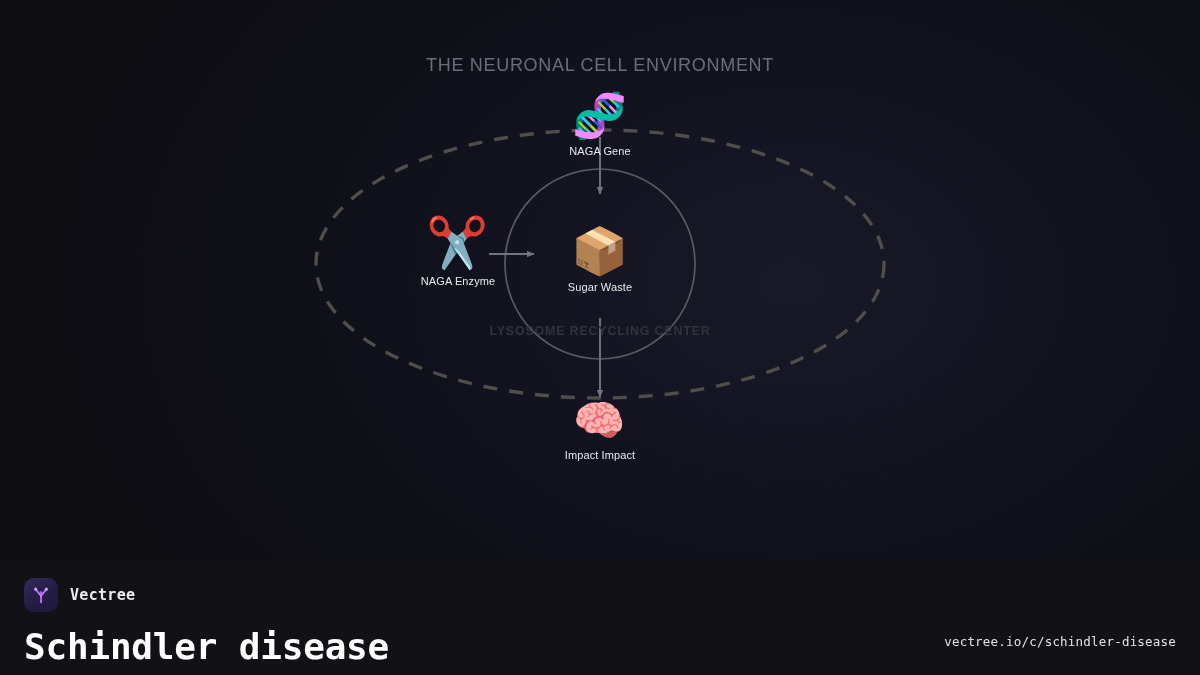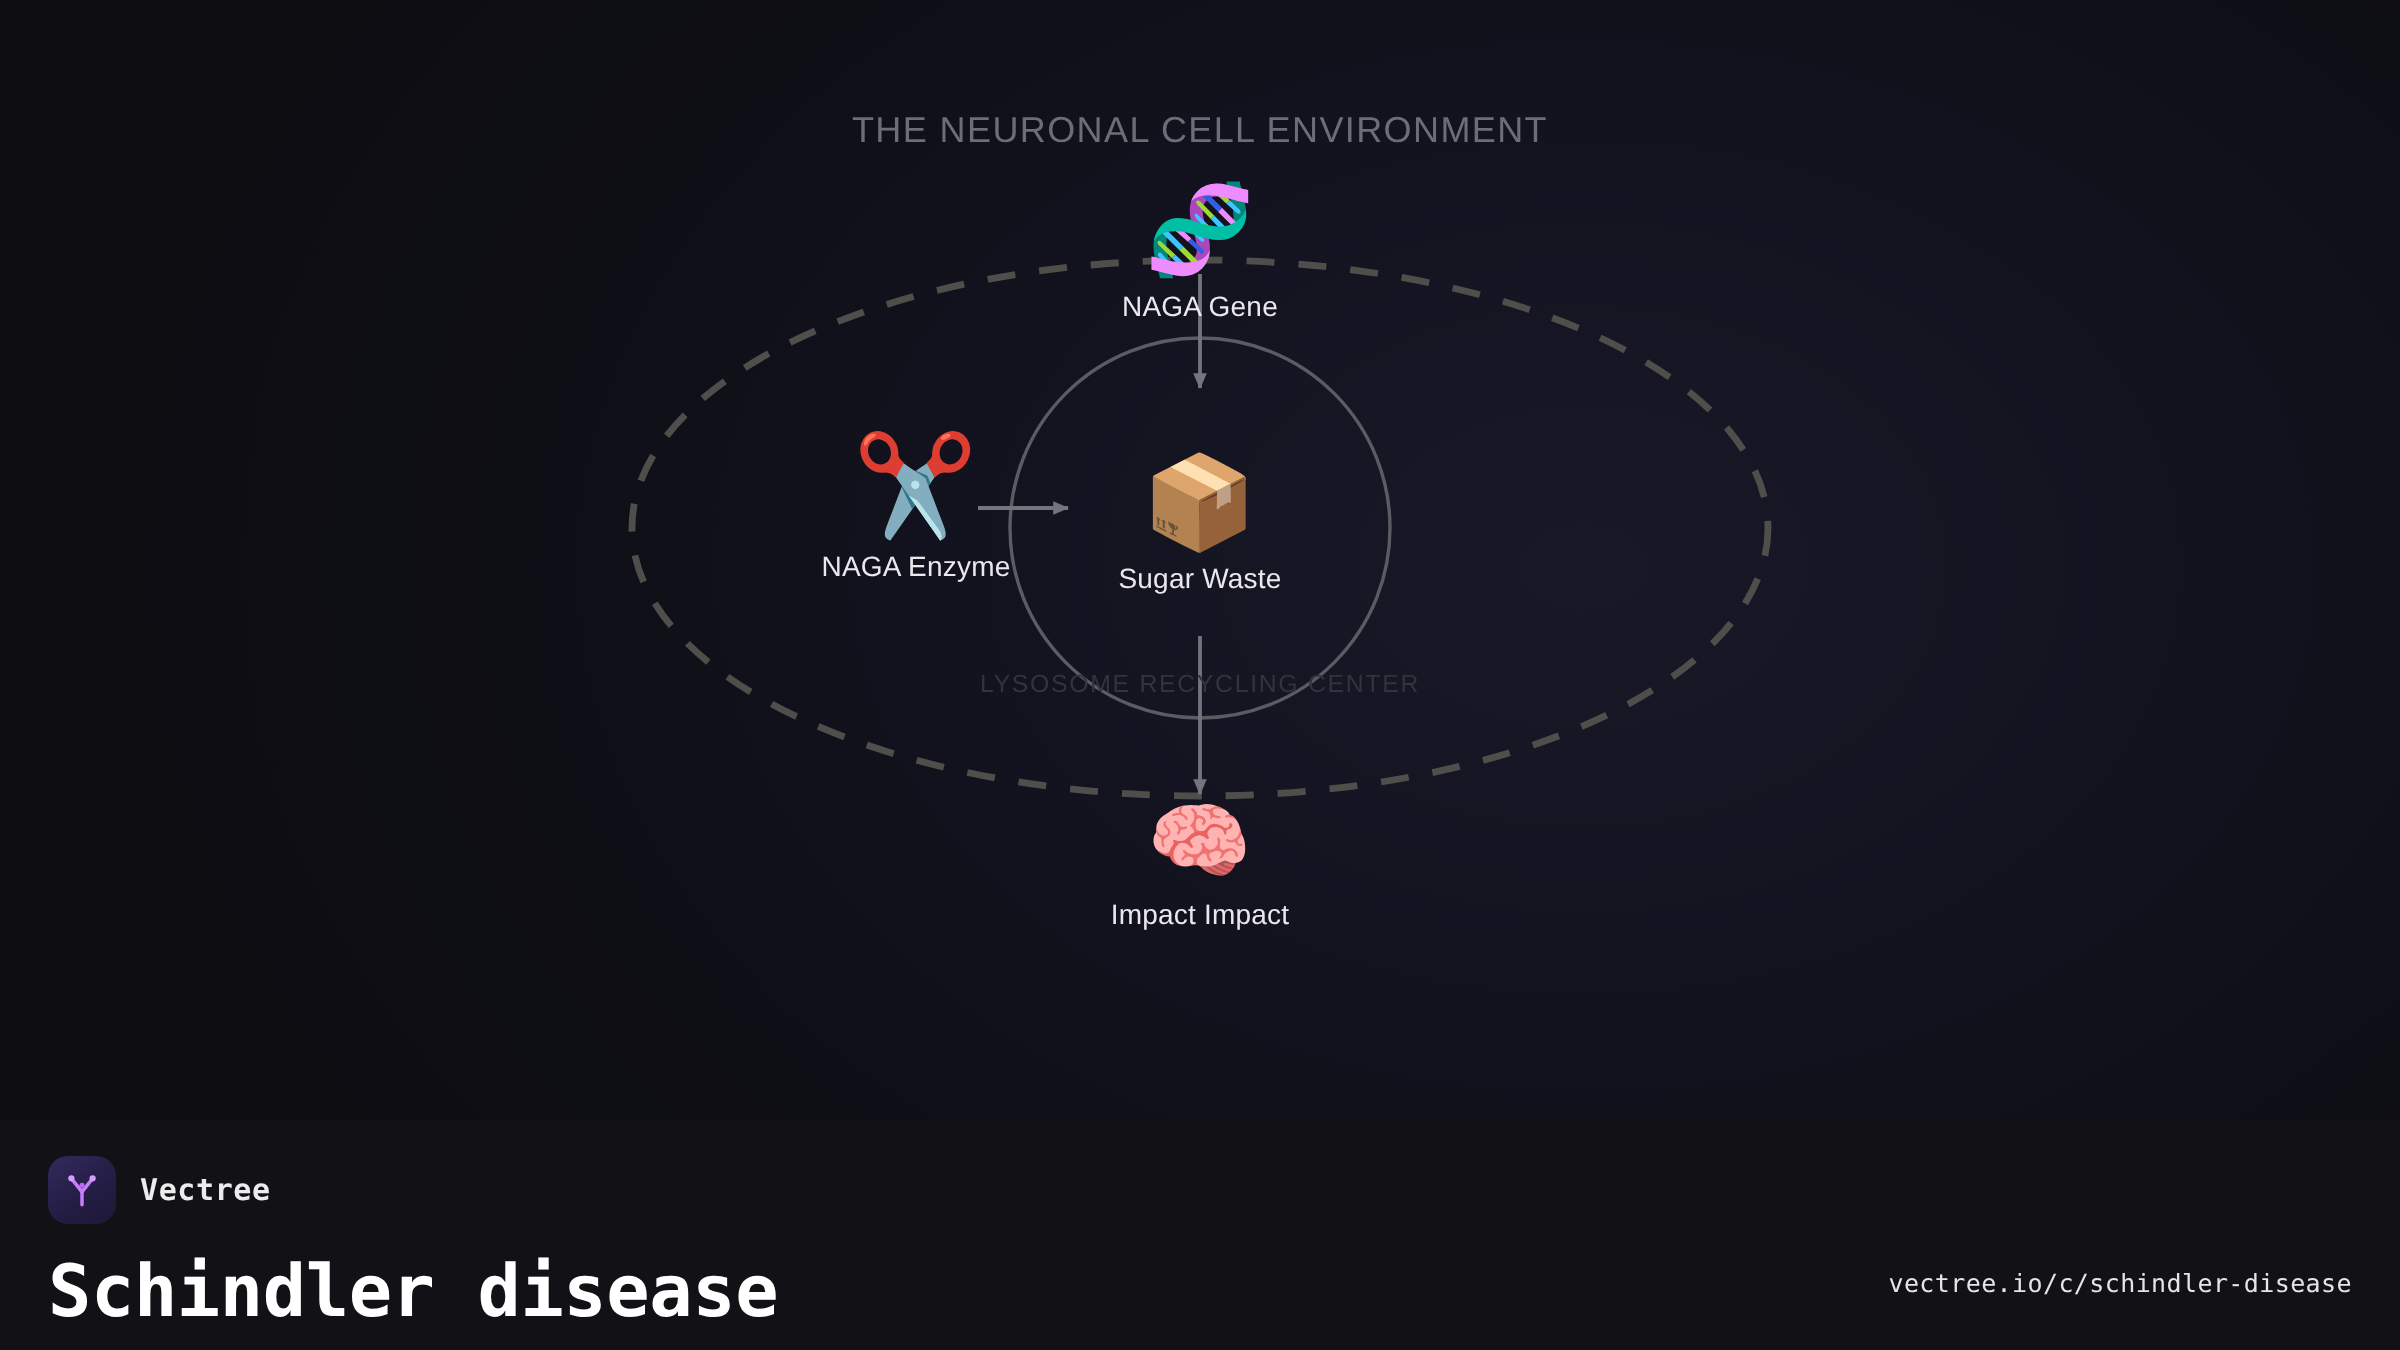--- a/index.html
+++ b/index.html
@@ -34,45 +34,46 @@
     text-align:center;
     font-size:18px;
     letter-spacing:0.7px;
     color:#6d6d78;
     font-weight:400;
     white-space:nowrap;
   }
 
   .region-label {
     position:absolute;
-    left:0; top:335px; width:1200px;
+    left:0; top:324px; width:1200px;
     text-align:center;
     font-size:12.4px;
     letter-spacing:0.85px;
     color:#33333d;
     white-space:nowrap;
+    font-weight:bold;
   }
 
   
   .node {
     position:absolute;
     width:180px;
     margin-left:-90px;
     text-align:center;
   }
   .node .glyph {
     display:block;
     line-height:1;
     font-family:"DejaVu Sans", sans-serif;
     user-select:none;
   }
   .node .caption {
     display:block;
     margin-top:7px;
-    font-size:14px;
+    font-size:11px;
     color:#e9e9ec;
     white-space:nowrap;
     letter-spacing:0.1px;
   }
 
   #node-gene      { left:600px; top:94px; }
   #node-gene .glyph    { font-size:44px; }
   #node-enzyme    { left:458px; top:218px; }
   #node-enzyme .glyph  { font-size:50px; }
   #node-waste     { left:600px; top:228px; }

